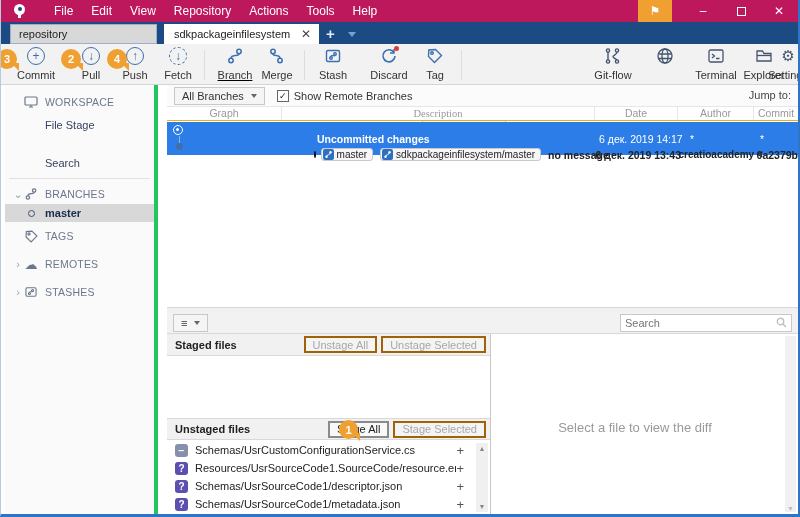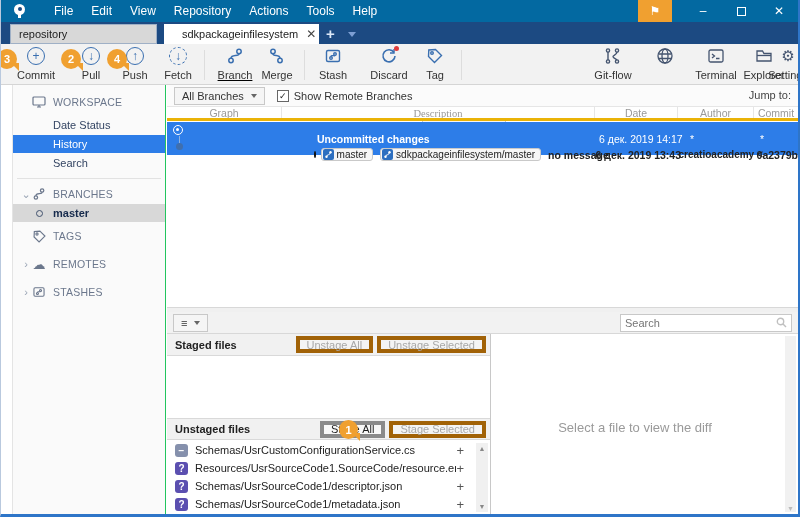--- a/index.html
+++ b/index.html
@@ -1,40 +1,40 @@
 <!DOCTYPE html>
 <html><head>
 <meta charset="utf-8">
 <style>
   * { margin:0; padding:0; box-sizing:border-box; font-family:"Liberation Sans", sans-serif; }
   body { background:#888; }
   #win { position:relative; width:800px; height:517px; background:#fff; overflow:hidden;
          border-left:1px solid #b9c9de; border-right:2px solid #2e75c8; border-bottom:3px solid #2e75c8; }
 
   
-  .titlebar { position:absolute; left:0; top:0; width:100%; height:22px; background:#0369a1;
+  .titlebar { position:absolute; left:0; top:0; width:100%; height:22px; background:#be185d;
               display:flex; align-items:center; color:#fff; }
   .logo { position:relative; width:14px; height:14px; margin-left:12px; }
   .logo .ring { position:absolute; left:1px; top:0; width:11px; height:11px; border-radius:50%; background:#fff; }
   .logo .hole { position:absolute; left:4.5px; top:2.5px; width:4px; height:4px; border-radius:50%; background:#1c4a82; }
   .logo .stem { position:absolute; left:5px; top:9px; width:3px; height:5px; background:#fff; }
   .menu { display:flex; margin-left:18px; gap:0; }
   .menu span { font-size:12px; padding:0 9px; line-height:22px; cursor:default; }
   .wctrl { margin-left:auto; display:flex; align-items:center; height:22px; }
   .flagbtn { width:34px; height:22px; background:#f0a030; color:#fff; display:flex; align-items:center;
              justify-content:center; font-size:12px; }
   .wbtn { width:38px; height:22px; display:flex; align-items:center; justify-content:center;
           color:#fff; font-size:12px; }
   .wbtn .maxbox { width:9px; height:9px; border:1px solid #fff; display:block; }
 
   
   .tabbar { position:absolute; left:0; top:22px; width:100%; height:22px; background:#1c4a82; }
   .tab { position:absolute; top:2px; height:20px; font-size:11px; color:#222; display:flex; align-items:center; }
   .tab.inactive { left:9px; width:147px; background:#d8d8d8; border:1px solid #9fb0c6; padding-left:8px; }
-  .tab.active { left:163px; width:155px; background:#fff; padding-left:18px; justify-content:space-between; }
+  .tab.active { left:163px; width:155px; background:#fff; padding-left:10px; justify-content:space-between; }
   .tab.active .close { padding:0 8px; color:#444; font-size:12px; }
   .addtab { position:absolute; left:325px; top:3px; color:#dce8f8; font-size:15px; font-weight:bold; }
   .tabdd { position:absolute; left:347px; top:10px; width:0; height:0;
            border-left:4px solid transparent; border-right:4px solid transparent; border-top:5px solid #7d9fd4; }
 
   
   .toolbar { position:absolute; left:0; top:44px; width:100%; height:41px; background:#f2f2f2;
              border-bottom:1px solid #d5d5d5; }
   .tbtn { position:absolute; top:3px; height:36px; display:flex; flex-direction:column; align-items:center;
           justify-content:space-between; padding-bottom:2px; }
@@ -45,21 +45,21 @@
   .sep { position:absolute; top:6px; width:1px; height:30px; background:#ddd; }
   .pin { position:absolute; width:20px; height:20px; border-radius:50%; background:#f0a030; color:#fff;
          font-size:11px; font-weight:bold; display:flex; align-items:center; justify-content:center; z-index:6; }
   .pin::after { content:""; position:absolute; right:-2px; bottom:-2px; width:8px; height:8px;
                 background:#f0a030; clip-path:polygon(0 0,100% 0,100% 100%); }
   .reddot { position:absolute; right:-1px; top:-1px; width:5px; height:5px; border-radius:50%; background:#e03c3c; }
 
   
   .bodyarea { position:absolute; left:0; top:85px; right:0; bottom:0; background:#fff; }
   .leftrail { position:absolute; left:0; top:0; width:12px; height:100%; background:#fff; border-right:1px solid #e4e4e4; }
-  .sidebar { position:absolute; left:12px; top:0; width:153px; height:100%; background:#fafafa; border-right:1px solid #22c55e; }
+  .sidebar { position:absolute; left:4px; top:0; width:153px; height:100%; background:#fafafa; border-right:4px solid #22c55e; }
   .srow { position:absolute; left:0; width:100%; height:18px; display:flex; align-items:center; font-size:11px; color:#344563; }
   .srow .icon { display:inline-flex; width:16px; justify-content:center; margin-right:6px; }
   .srow.sel-blue { background:#2d7de8; color:#fff; }
   .srow.sel-gray { background:#d8d8d8; color:#172b4d; font-weight:bold; }
   .sechdr { color:#6b778c; font-size:10.5px; letter-spacing:.2px; }
   .chev { width:10px; margin-left:8px; color:#9aa5b5; font-size:11px; text-align:center; }
   .sdivider { position:absolute; left:4px; right:4px; height:1px; background:#e2e2e2; }
   .dotcircle { width:7px; height:7px; border:1.6px solid #42526e; border-radius:50%; display:inline-block; }
 
   
@@ -68,21 +68,21 @@
   .ddbtn { height:18px; border:1px solid #c8c8c8; background:#f5f5f5; display:inline-flex; align-items:center;
            gap:7px; font-size:11px; color:#333; padding:0 7px; margin-left:7px; }
   .caret { width:0; height:0; border-left:3.5px solid transparent; border-right:3.5px solid transparent;
            border-top:4px solid #666; }
   .cb { width:12px; height:12px; border:1px solid #666; background:#fff; display:inline-flex; align-items:center;
         justify-content:center; font-size:9px; color:#222; margin:0 5px 0 12px; }
   .cblabel { font-size:11px; color:#333; }
   .jumpto { position:absolute; right:7px; top:4px; font-size:11px; color:#444; }
 
   .thead { position:absolute; left:0; top:21px; right:0; height:15px; display:flex;
-           border-top:1px solid #e6e6e6; border-bottom:3px solid #eab308; background:#fff; }
+           border-top:1px solid #e6e6e6; border-bottom:1px solid #eab308; background:#fff; }
   .thead div { font-size:10.5px; color:#999; text-align:center; border-right:1px solid #e6e6e6;
                line-height:13px; overflow:hidden; }
   .c-graph{width:115px;} .c-desc{width:313px;font-family:Liberation Serif, serif;} .c-date{width:83px;} .c-auth{width:76px;} .c-commit{flex:1; border-right:none!important;}
 
   .grow { position:absolute; left:0; right:0; height:33px; display:flex; align-items:center; font-size:10.5px; color:#222; }
   .grow.sel { background:#2d7de8; color:#fff; }
   .gcell { height:100%; display:flex; align-items:center; overflow:visible; white-space:nowrap; }
   .nodecell { position:relative; width:115px; }
   .ringnode { position:absolute; left:6px; top:3px; width:10px; height:10px; border:1.6px solid #fff; border-radius:50%; }
   .ringnode .inner { position:absolute; left:2.4px; top:2.4px; width:3px; height:3px; border-radius:50%; background:#fff; }
@@ -100,21 +100,21 @@
               border-top:1px solid #d8d8d8; }
   .pendingbar { position:absolute; left:0; top:227px; right:0; height:22px; background:#f2f2f2;
                 border-bottom:1px solid #d8d8d8; display:flex; align-items:center; }
   .searchbox { position:absolute; right:6px; top:2px; width:172px; height:18px; border:1px solid #c8c8c8;
                background:#fff; display:flex; align-items:center; }
   .searchbox input { flex:1; border:none; outline:none; font-size:11px; color:#333; padding:0 4px; background:transparent; }
   .leftpanel { position:absolute; left:0; top:249px; width:324px; bottom:0; border-right:1px solid #c8c8c8; }
   .panelhdr { position:relative; height:22px; background:#f1f1f1; border-bottom:1px solid #d9d9d9;
               display:flex; align-items:center; padding:0 4px 0 8px; }
   .panelhdr .title { font-size:11px; font-weight:bold; color:#222; margin-right:auto; }
-  .panelbtn { height:17px; border:4px solid #a16207; background:#f4f4f4; color:#a8a8a8; font-size:11px;
+  .panelbtn { height:17px; border:2px solid #a16207; background:#f4f4f4; color:#a8a8a8; font-size:11px;
               padding:4px 7px; margin-left:4px; display:inline-flex; align-items:center; }
   .panelbtn.enabled { border-color:#8a8a8a; color:#1d1d1d; background:#f8f8f8; }
   .stagedlist { height:62px; background:#fff; }
   .filelist { position:absolute; left:0; right:0; top:107px; bottom:0; background:#fff; overflow:hidden; }
   .frow { height:18px; display:flex; align-items:center; padding:0 26px 0 8px; font-size:11px; color:#222; }
   .fstat { width:13px; height:13px; border-radius:3px; color:#fff; font-size:10px; font-weight:bold;
            display:inline-flex; align-items:center; justify-content:center; margin-right:7px; flex:none; }
   .fstat.minus { background:#8590ac; } .fstat.minus::after { content:"\2212"; }
   .fstat.question { background:#5b4fb0; } .fstat.question::after { content:"?"; }
   .fpath { flex:1; white-space:nowrap; overflow:hidden; }
@@ -301,24 +301,21 @@
         <span class="chev"></span>
         <span class="icon">
           <svg width="14" height="12" viewBox="0 0 14 12" fill="none" stroke="#6b778c" stroke-width="1.2">
             <rect x="1" y="1" width="12" height="8" rx="1"></rect>
               <path d="M5 11 L9 11 M7 9 L7 11"></path>
             </svg>
         </span>
         <span class="sechdr">WORKSPACE</span>
       </div>
       <div class="srow" style="top:31px; padding-left:40px;">
-        <span>Date Status</span>
-      </div>
-      <div class="srow sel-blue" style="top:50px; padding-left:40px;">
-        <span>History</span>
+        <span>File Stage</span>
       </div>
       <div class="srow" style="top:69px; padding-left:40px;">
         <span>Search</span>
       </div>
       <div class="sdivider" style="top:93px;"></div>
       <div class="srow" style="top:100px;">
         <span class="chev">⌄</span>
         <span class="icon">
           <svg width="14" height="14" viewBox="0 0 18 18" fill="none" stroke="#6b778c" stroke-width="1.6">
             <circle cx="5" cy="13.5" r="2.2"></circle>

